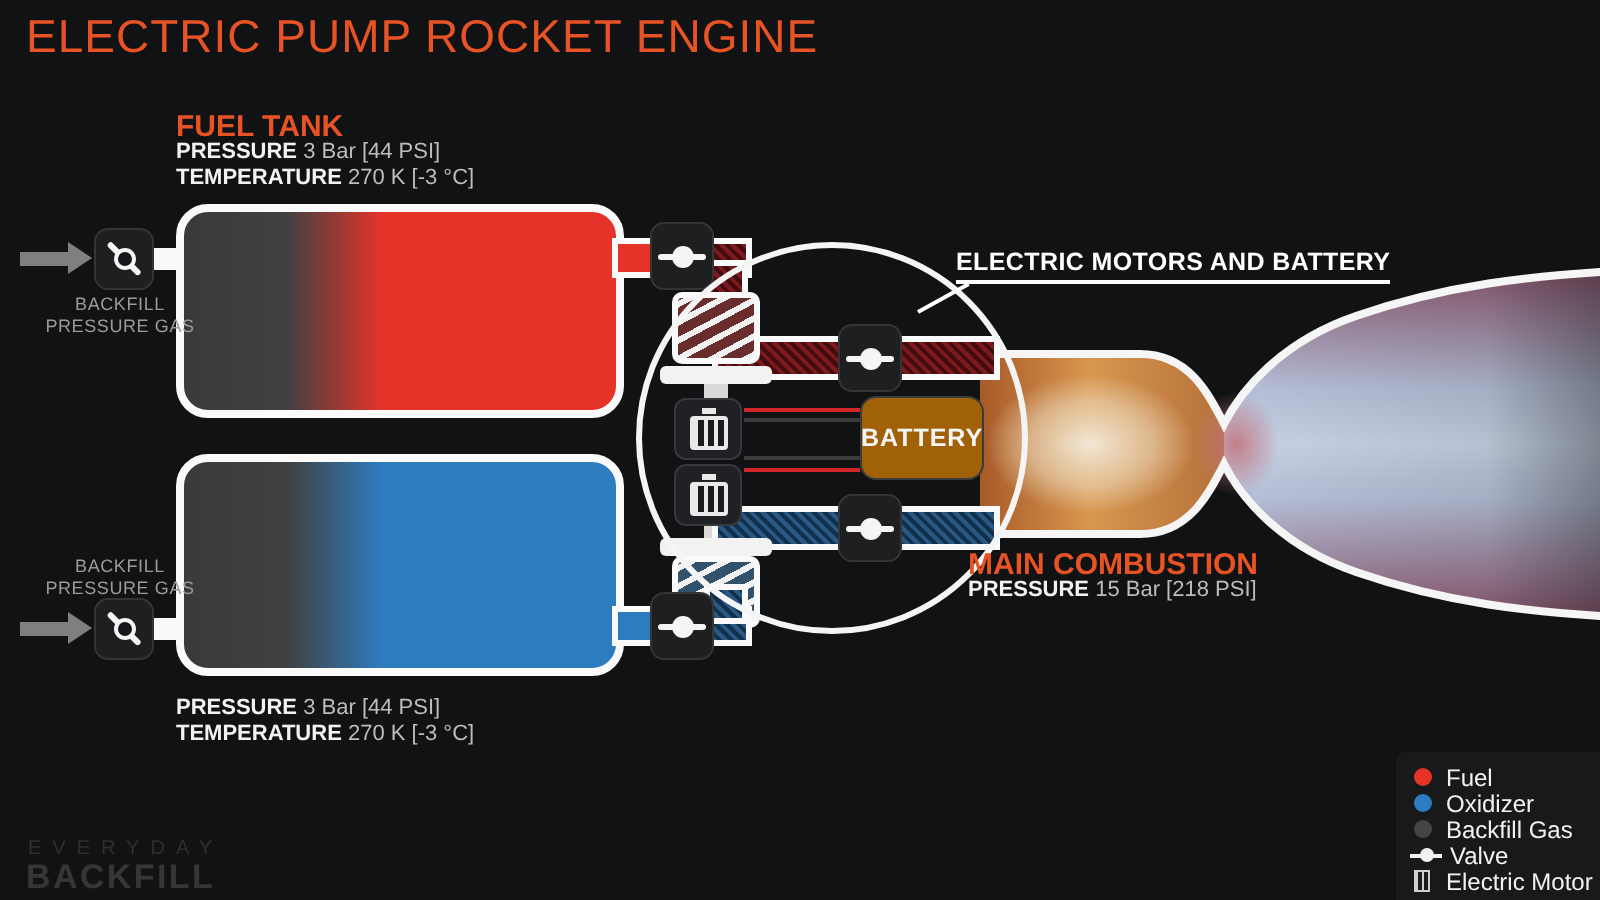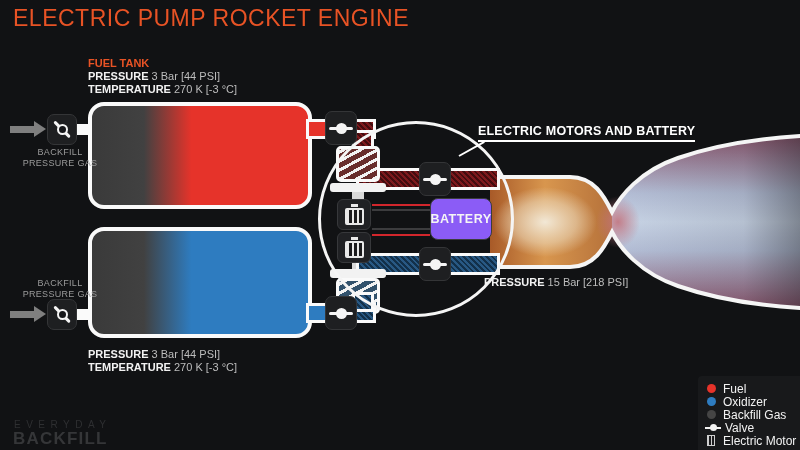--- a/index.html
+++ b/index.html
@@ -15,21 +15,21 @@
 
   
   .title {
     left:13px; top:5px;
     font-size:23px; font-weight:normal; letter-spacing:.5px;
     color:#e85325;
   }
 
   
   .spec-block { line-height:13px; font-size:11px; }
-  .spec-head { font-weight:bold; color:#e85325; font-size:11px; }
+  .spec-head { font-weight:bold; color:#e85325; font-size:15px; }
   .spec-label { font-weight:bold; color:#f2f2f2; }
   .spec-value { color:#bdbdbd; }
 
   
   .tank {
     border:4px solid #fafafa; border-radius:16px;
     width:224px; height:107px;
   }
   .tank-fuel {
     left:88px; top:102px;
@@ -101,21 +101,21 @@
   }
   .plate { background:#f2f2f2; border-radius:3px; z-index:3; }
   .shaft { background:#d9d9d9; z-index:2; }
 
   .wire { height:2px; z-index:2; }
   .wire.red { background:#d2262c; }
   .wire.dark { background:#3c3c3e; }
 
   .battery {
     left:430px; top:198px; width:62px; height:42px;
-    background:#8b5cf6; border:1px solid #3b3c3e; border-radius:8px;
+    background:#a16207; border:1px solid #3b3c3e; border-radius:8px;
     display:flex; align-items:center; justify-content:center;
     font-size:12.5px; font-weight:bold; letter-spacing:.5px; color:#f5f5f5;
     z-index:6;
   }
 
   
   .ring {
     left:318px; top:121px; width:196px; height:196px;
     border:3px solid #f5f5f5; border-radius:50%; z-index:5;
   }
@@ -305,20 +305,21 @@
 <div class="abs valve" style="left:325px; top:296px; width:32px; height:34px;">
   <div class="vline"></div>
   <div class="vball"></div>
 </div>
 
 <div class="abs ring"></div>
 <div class="abs emb-pointer"></div>
 <div class="abs emb-label">ELECTRIC MOTORS AND BATTERY</div>
 
 <div class="abs spec-block mc-block">
+  <div class="spec-head">MAIN COMBUSTION</div>
   <div>
     <span class="spec-label">PRESSURE</span>
     <span class="spec-value">15 Bar [218 PSI]</span>
   </div>
 </div>
 
 <div class="abs legend">
   <div class="legend-row">
     <span class="legend-dot" style="background: rgb(230, 51, 42);"></span>
     <span class="legend-text">Fuel</span>

